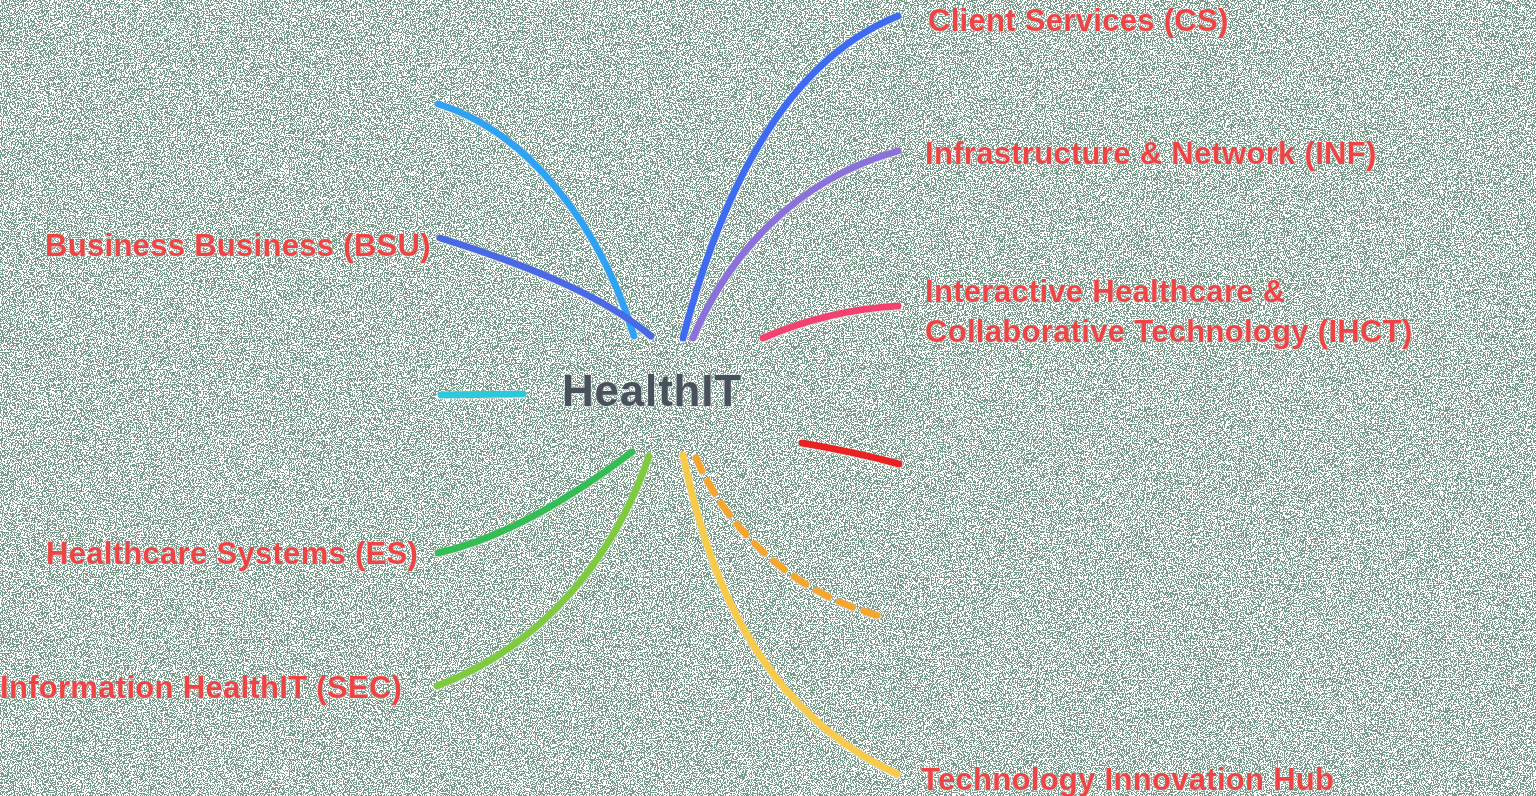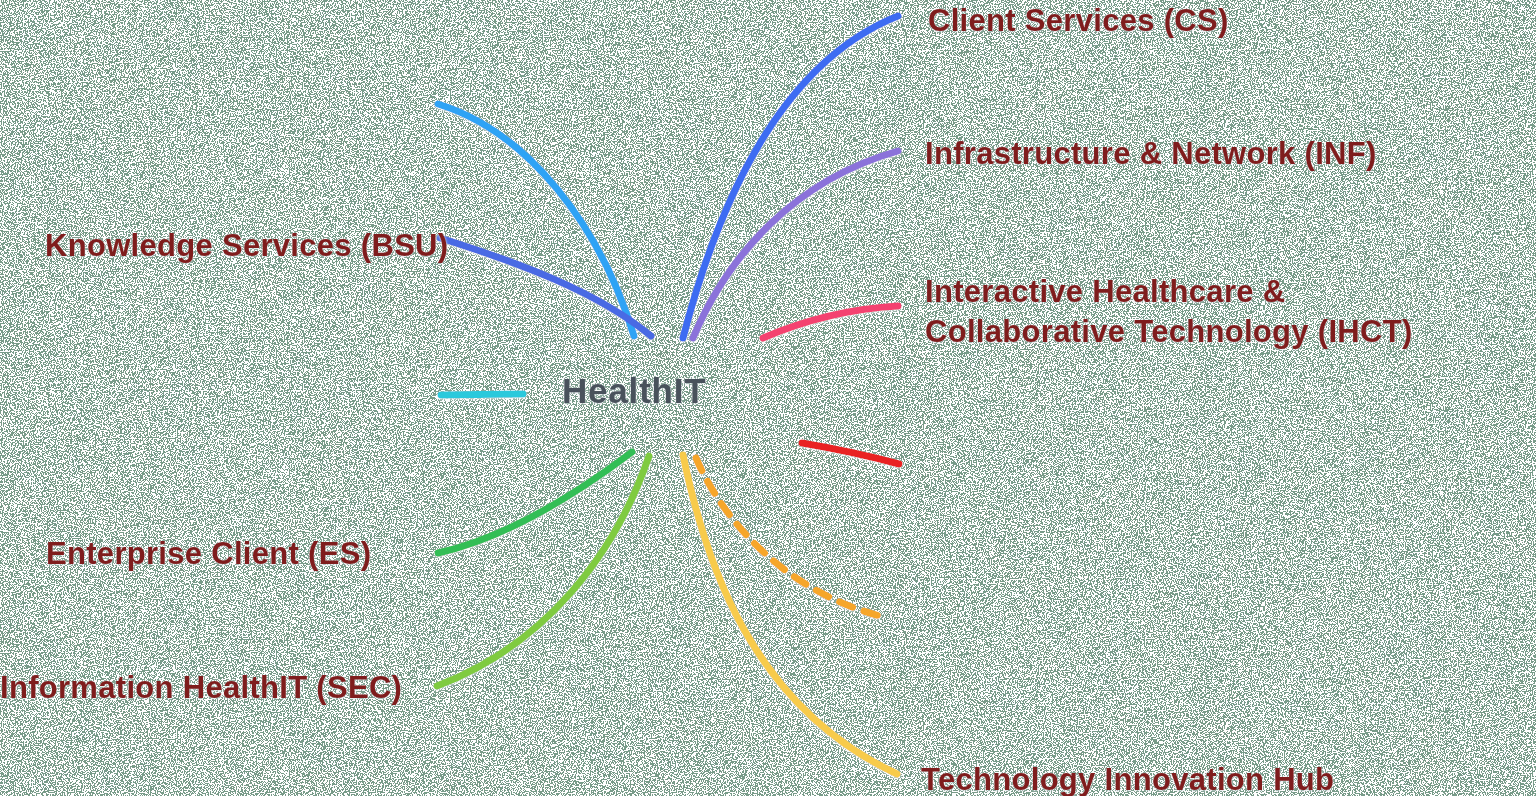--- a/index.html
+++ b/index.html
@@ -7,27 +7,27 @@
   .stage {
     position:relative; width:1536px; height:796px; overflow:hidden;
     background:#ffffff;
     font-family:"Liberation Sans", sans-serif;
   }
   .noise-layer { position:absolute; left:0; top:0; z-index:0; }
   .curves-layer { position:absolute; left:0; top:0; z-index:1; }
   .label {
     position:absolute; z-index:2;
     font-weight:700; font-size:31px; line-height:40px;
-    color:#7f1d1d; letter-spacing:0.3px; white-space:nowrap;
+    color:#ef4444; letter-spacing:0.3px; white-space:nowrap;
     text-shadow:0 0 3px rgba(236,240,243,0.95), 0 1px 2px rgba(180,190,198,0.45);
   }
   .label.wrap { white-space:normal; }
   .center-label {
     position:absolute; z-index:2;
-    font-weight:700; font-size:35px; line-height:50px;
+    font-weight:700; font-size:44px; line-height:50px;
     color:#49525C; letter-spacing:0.8px; white-space:nowrap;
     text-shadow:0 0 3px rgba(236,240,243,0.95), 0 1px 2px rgba(180,190,198,0.45);
   }
   .notes-icon { position:absolute; z-index:2; display:block; }
   .notes-icon .bar {
     height:3px; background:#3F4953; border-radius:1.5px; margin-bottom:3.5px;
     box-shadow:0 0 2px rgba(240,243,245,0.9);
   }
   .notes-icon.small .bar { height:3px; margin-bottom:3px; }
 </style>
@@ -80,17 +80,17 @@
   <div class="label" style="left:928px; top:1px">Client Services (CS)</div>
   <div class="label" style="left:925px; top:134px">Infrastructure &amp; Network (INF)</div>
   <div class="label wrap" style="left:925px; top:272px; width:530px">Interactive Healthcare &amp; Collaborative Technology (IHCT)</div>
   <div class="label" style="left:921px; top:760px">Technology Innovation Hub</div>
   <span class="notes-icon small" style="left:1288px; top:768px; width:18px" title="notes">
     <span class="bar" style="width:17px"></span>
     <span class="bar" style="width:17px"></span>
     <span class="bar" style="width:11px"></span>
   </span>
 
-  <div class="label" style="left:45px; top:226px">Knowledge Services (BSU)</div>
-  <div class="label" style="left:46px; top:534px">Enterprise Client (ES)</div>
+  <div class="label" style="left:45px; top:226px">Business Business (BSU)</div>
+  <div class="label" style="left:46px; top:534px">Healthcare Systems (ES)</div>
   <div class="label" style="left:0px; top:668px">Information HealthIT (SEC)</div>
 
 </div>
 
 </body></html>

